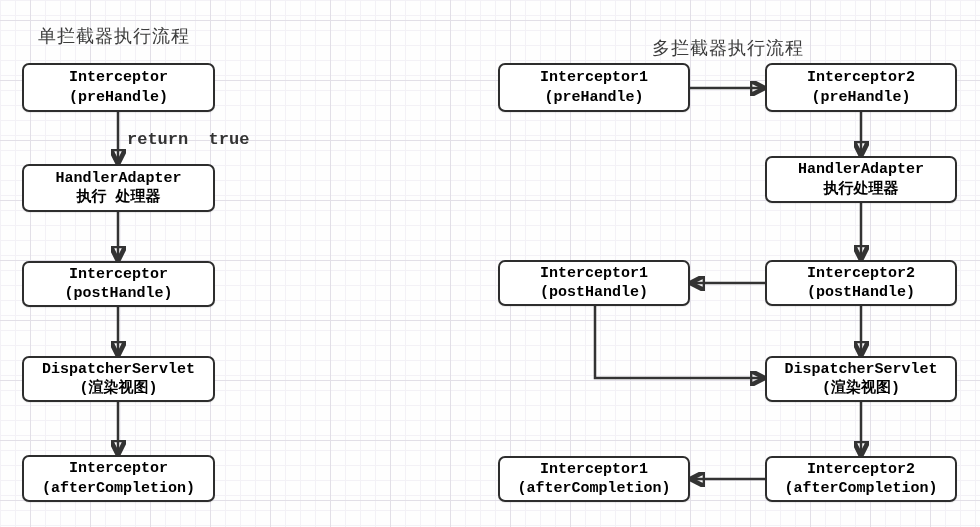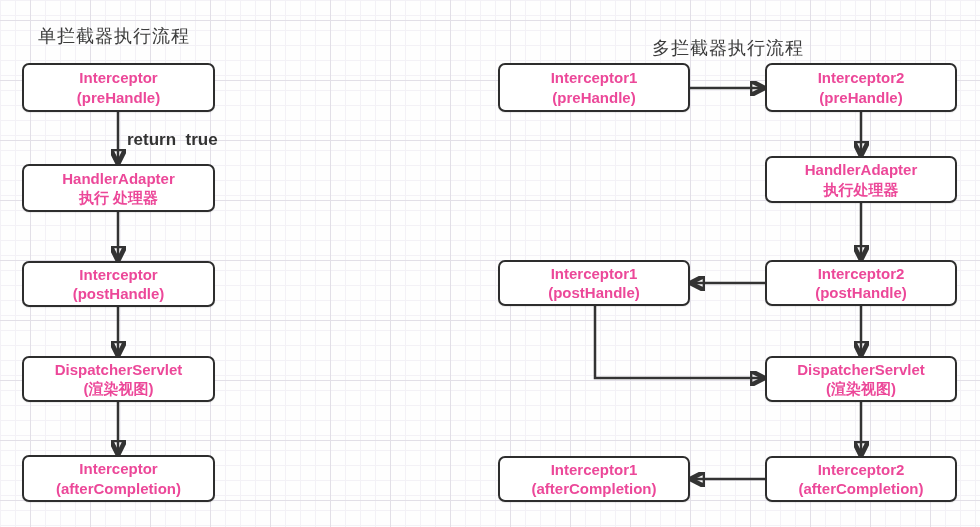--- a/index.html
+++ b/index.html
@@ -8,21 +8,21 @@
     width:980px;height:527px;
     overflow:hidden;
     background-color:#fefefe;
     background-image:
       linear-gradient(to right,#e2dfe7 1px,transparent 1px),
       linear-gradient(to bottom,#e2dfe7 1px,transparent 1px),
       linear-gradient(to right,#f3f1f6 1px,transparent 1px),
       linear-gradient(to bottom,#f3f1f6 1px,transparent 1px);
     background-size:60px 60px,60px 60px,15px 15px,15px 15px;
     background-position:30px 20px,30px 20px,0 0,0 0;
-    font-family:Liberation Sans, sans-serif;
+    font-family:Liberation Mono, monospace;
   }
   .flow-title{
     position:absolute;
     font-size:18px;
     font-weight:400;
     letter-spacing:1px;
     color:#3d3d3d;
   }
   .title-single{left:38px;top:24px;}
   .title-multi{left:652px;top:36px;}
@@ -33,21 +33,21 @@
     border:2.5px solid #2d2d2d;
     border-radius:7px;
     display:flex;
     flex-direction:column;
     align-items:center;
     justify-content:center;
     text-align:right;
     font-weight:700;
     font-size:15px;
     line-height:1.3;
-    color:#ec4899;
+    color:#000000;
     box-shadow:0 1px 1px rgba(0,0,0,0.08);
   }
   
   .s1{left:22px;top:63px;width:193px;height:49px;}
   .s2{left:22px;top:164px;width:193px;height:48px;}
   .s3{left:22px;top:261px;width:193px;height:46px;}
   .s4{left:22px;top:356px;width:193px;height:46px;}
   .s5{left:22px;top:455px;width:193px;height:47px;}
   
   .m-i1-pre{left:498px;top:63px;width:192px;height:49px;}

